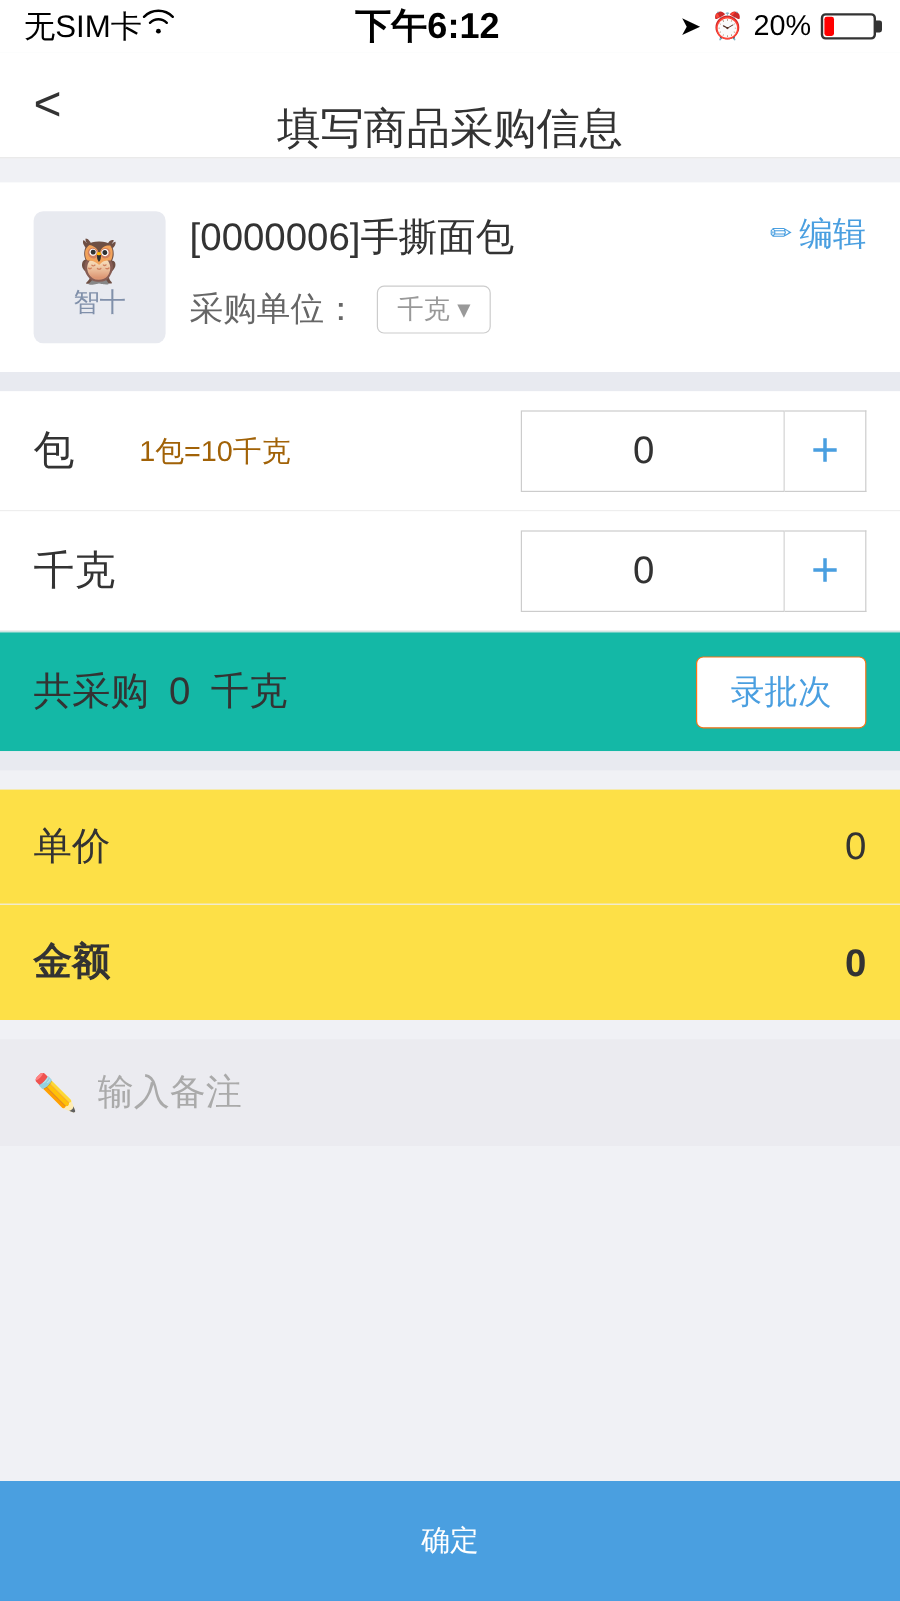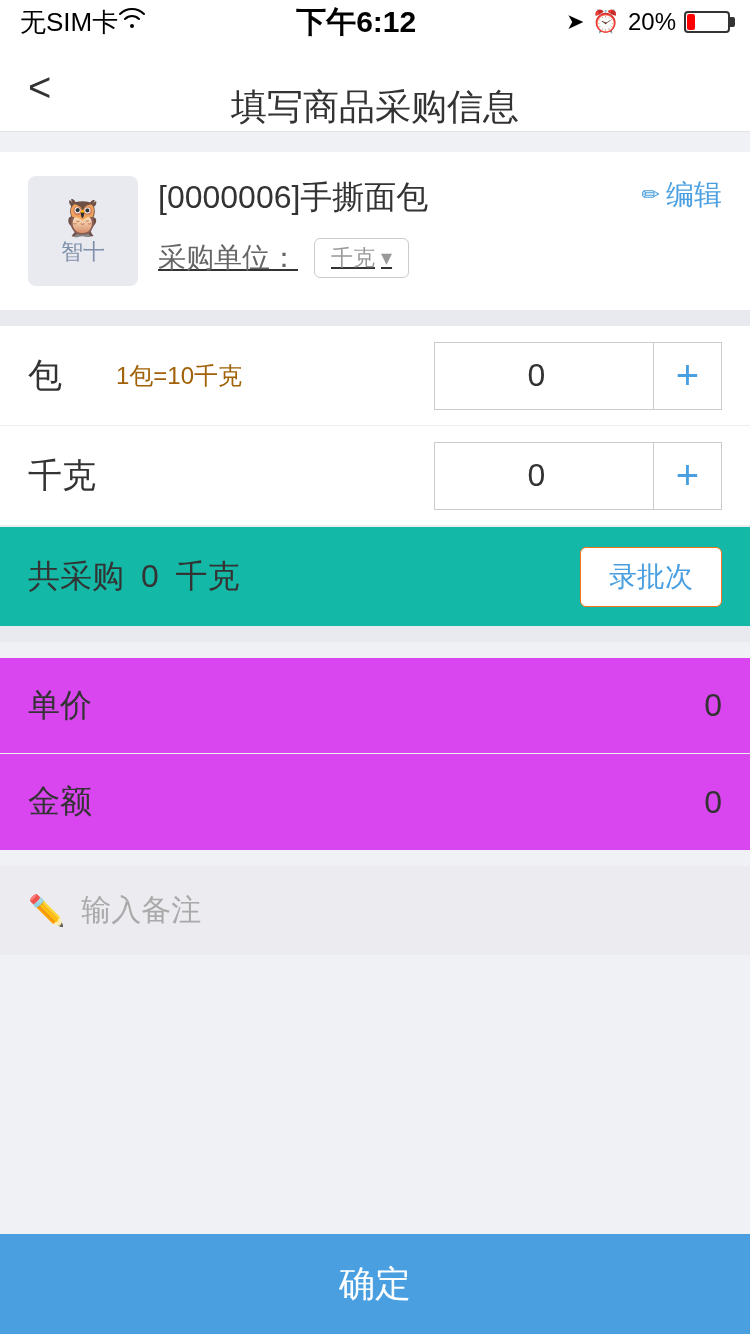--- a/index.html
+++ b/index.html
@@ -106,21 +106,20 @@
     .product-name {
       font-size: 32px;
       color: #333;
       font-weight: 500;
       margin-bottom: 18px;
     }
     .product-meta {
       display: flex;
       align-items: center;
       gap: 16px;
-      text-decoration: underline;
     }
     .meta-label { font-size: 28px; color: #666; }
     .unit-select {
       border: 1px solid #ccc;
       border-radius: 6px;
       padding: 4px 16px;
       font-size: 28px;
       color: #333;
       background: #fff;
       display: flex;
@@ -221,32 +220,32 @@
       color: #4a9fe0;
       font-size: 28px;
       padding: 10px 28px;
       border-radius: 6px;
       background: #fff;
       cursor: pointer;
     }
 
     
     .price-section {
-      background: #d946ef;
+      background: #fde047;
       margin-top: 16px;
       text-align: center;
     }
     .price-row {
       display: flex;
       align-items: center;
       padding: 0 28px;
       height: 96px;
       border-bottom: 1px solid #eee;
     }
-    .price-row:last-child { border-bottom: none; }
+    .price-row:last-child { border-bottom: none; font-weight: bold; }
     .price-label {
       font-size: 32px;
       color: #333;
     }
     .price-value {
       margin-left: auto;
       font-size: 32px;
       color: #333;
     }
 
@@ -274,21 +273,21 @@
 
     
     .confirm-btn {
       position: fixed;
       bottom: 0;
       left: 0;
       width: 750px;
       height: 100px;
       background: #4a9fe0;
       color: #fff;
-      font-size: 36px;
+      font-size: 24px;
       border: none;
       cursor: pointer;
       display: flex;
       align-items: center;
       justify-content: center;
     }
   </style>
 </head>
 <body>
 

